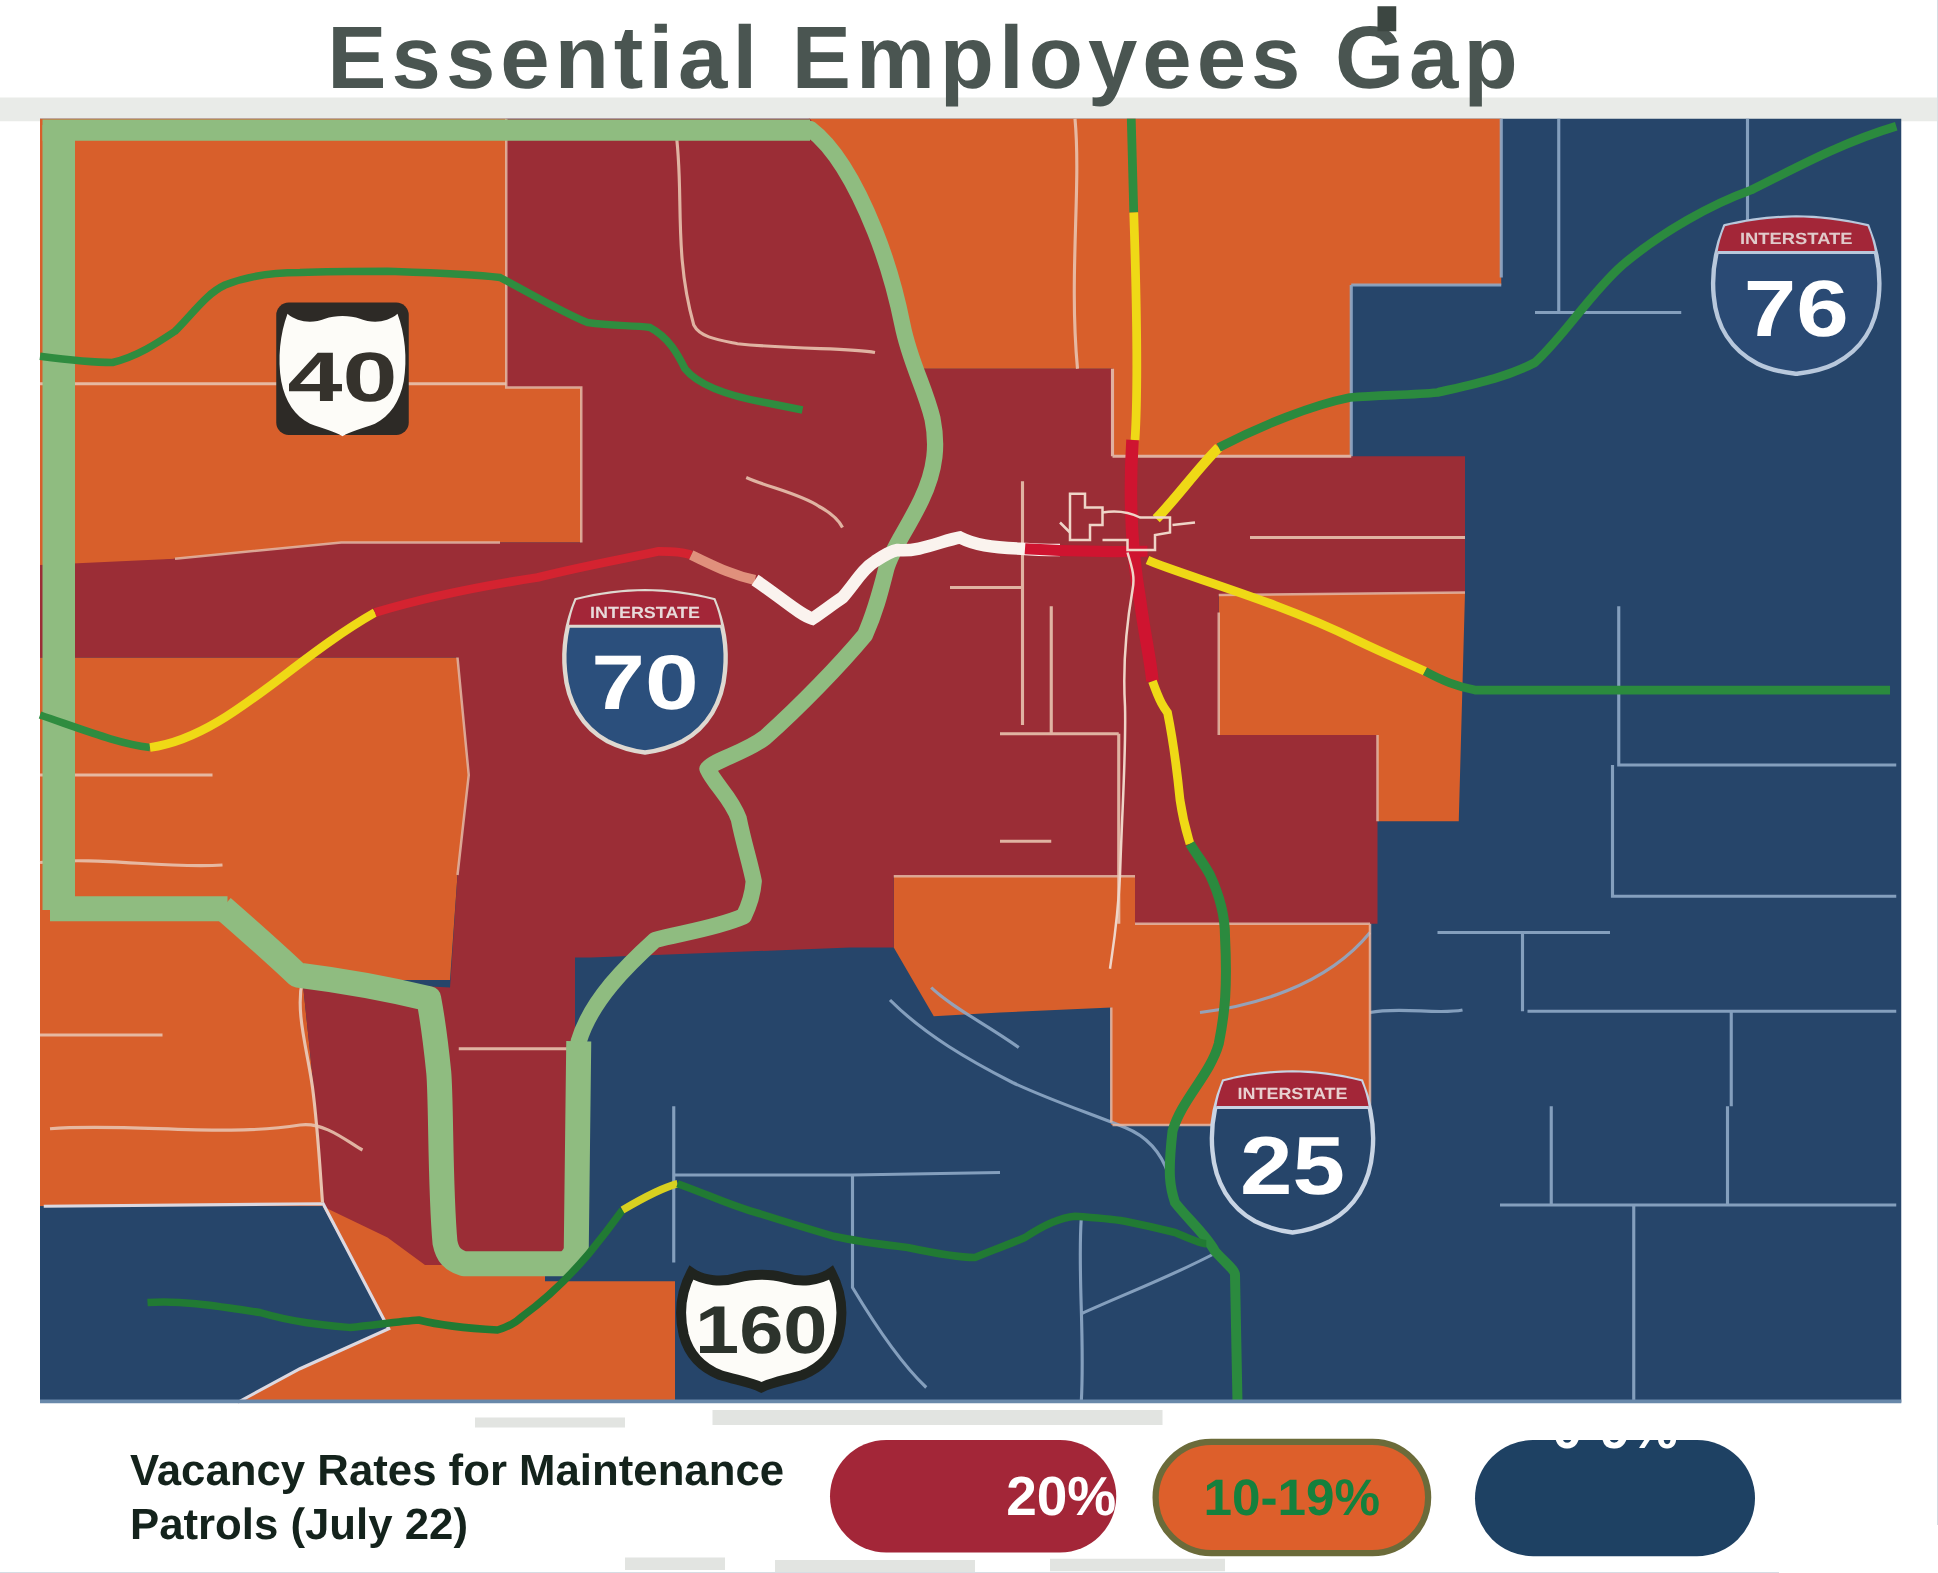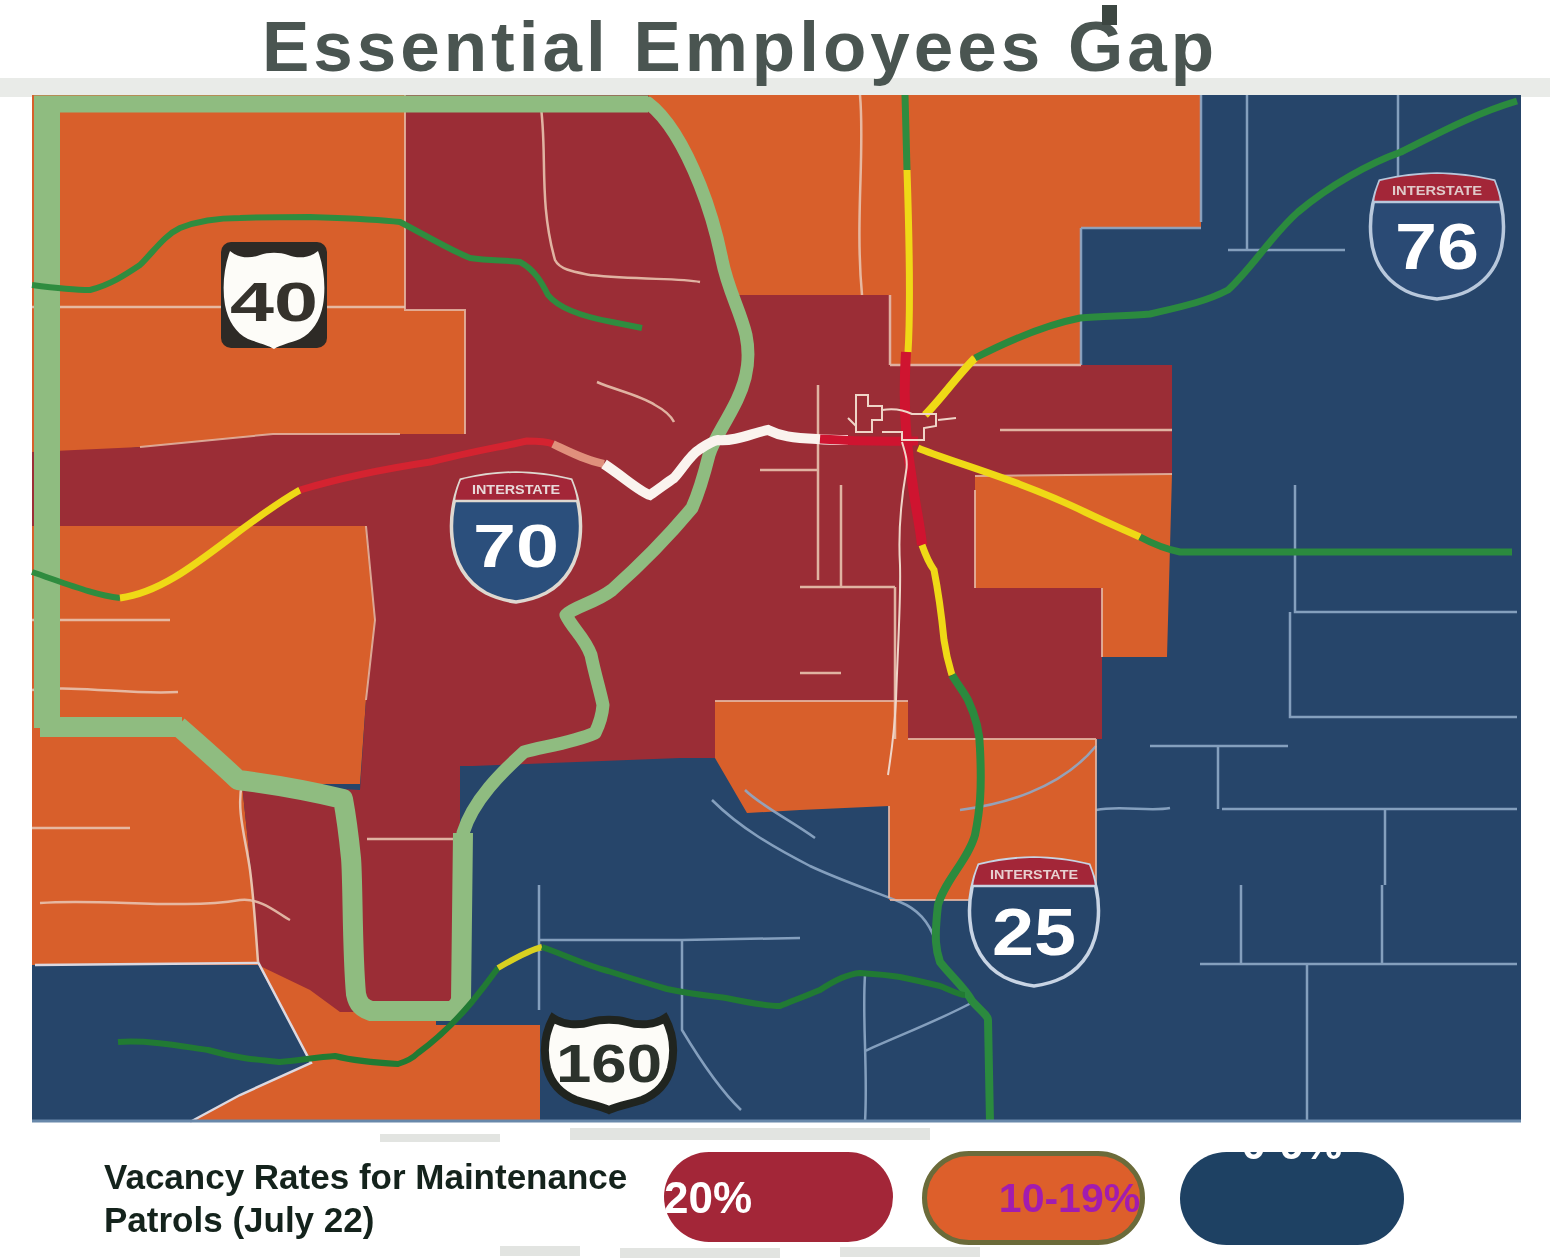--- a/index.html
+++ b/index.html
@@ -176,22 +176,22 @@
 </svg>
 
 <div style="position:absolute;left:-35px;top:6px;width:1550px;text-align:center;font-weight:bold;font-size:71px;color:#4a5551;letter-spacing:4px;">Essential Employees Gap</div>
 
 <div style="position:absolute;left:1102px;top:5px;width:15px;height:20px;background:#3c4641;"></div>
 
 <div style="position:absolute;left:104px;top:1155px;width:560px;font-weight:bold;font-size:35px;line-height:43px;color:#14231c;">Vacancy Rates for Maintenance Patrols (July 22)</div>
 
 <div style="position:absolute;left:664px;top:1152px;width:229px;height:90px;border-radius:46px;background:#a32638;"></div>
 
-<div style="position:absolute;left:664px;top:1173px;width:229px;text-align:left;font-size:44px;font-weight:bold;color:#ffffff;">20%</div>
+<div style="position:absolute;left:664px;top:1173px;width:229px;text-align:right;font-size:44px;font-weight:bold;color:#ffffff;">20%</div>
 
 <div style="position:absolute;left:922px;top:1151px;width:223px;height:94px;border-radius:48px;background:#dd5f2b;border:5px solid #6b6b3a;box-sizing:border-box;"></div>
 
-<div style="position:absolute;left:922px;top:1175px;width:223px;text-align:center;font-size:41px;font-weight:bold;color:#a21caf;padding-left:36px;">10-19%</div>
+<div style="position:absolute;left:922px;top:1175px;width:223px;text-align:center;font-size:41px;font-weight:bold;color:#15803d;">10-19%</div>
 
 <div style="position:absolute;left:1180px;top:1152px;width:224px;height:93px;border-radius:47px;background:#1e4163;"></div>
 
 <div style="position:absolute;left:1180px;top:1120px;width:224px;text-align:center;font-size:43px;font-weight:bold;color:#ffffff;">0-9%</div>
 </div>
 
 </body></html>

